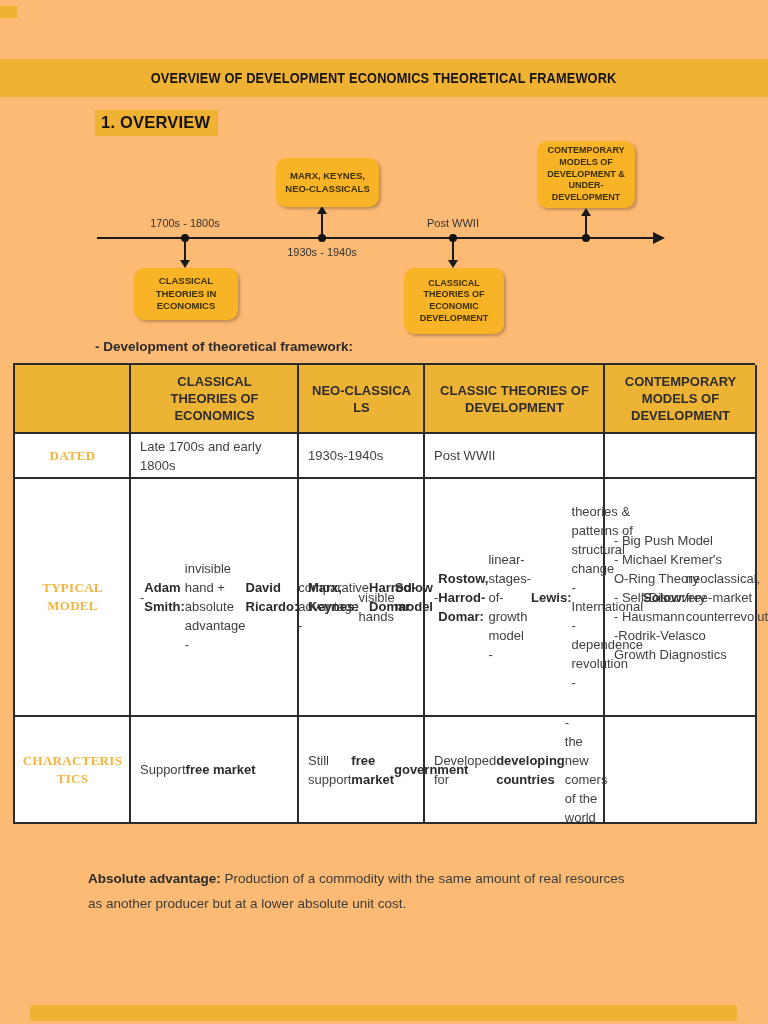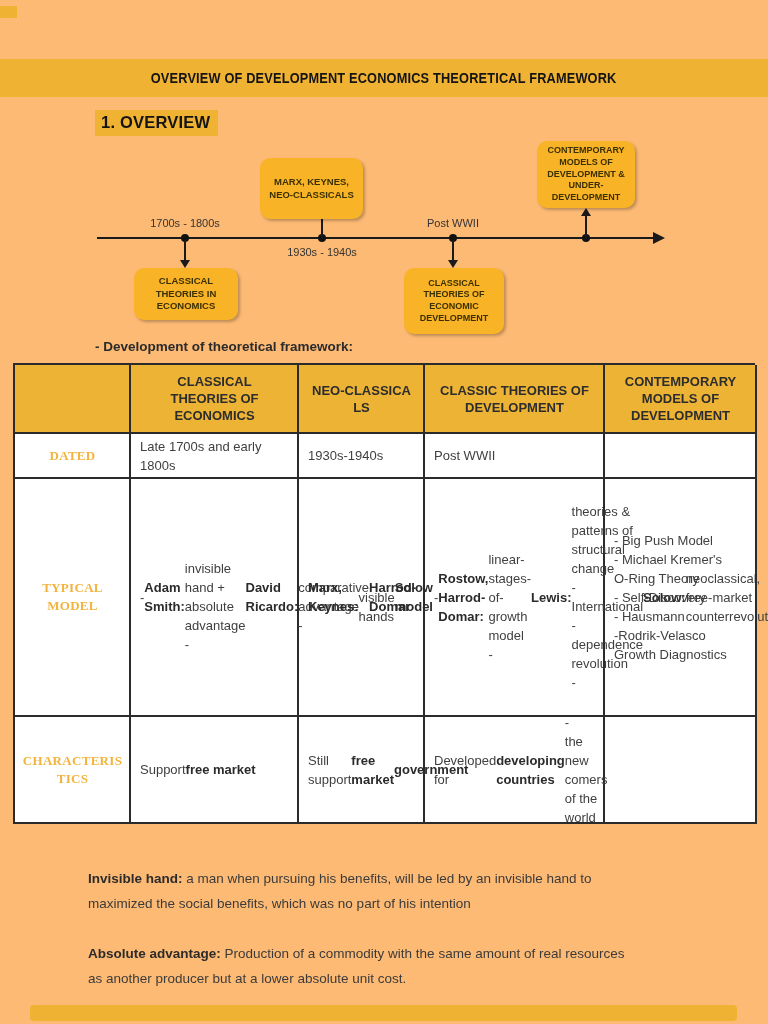--- a/index.html
+++ b/index.html
@@ -103,21 +103,21 @@
     <div class="abs tl-dot" style="left:318px;"></div>
     <div class="abs tl-dot" style="left:449px;"></div>
     <div class="abs tl-dot" style="left:582px;"></div>
 
     <div class="abs tl-label" style="left:130px; top:217px;">1700s - 1800s</div>
     <div class="abs tl-label" style="left:398px; top:217px;">Post WWII</div>
     <div class="abs tl-label" style="left:267px; top:246px;">1930s - 1940s</div>
 
     <div class="abs tl-conn" style="left:321px; top:213px; height:25px;"></div>
     <div class="abs arr-up" style="left:317px; top:206px;"></div>
-    <div class="abs tl-box" style="left:260px; top:158px; width:103px; height:61px;">MARX, KEYNES,
+    <div class="abs tl-box" style="left:276px; top:158px; width:103px; height:49px;">MARX, KEYNES,
 NEO-CLASSICALS</div>
 
     <div class="abs tl-conn" style="left:585px; top:215px; height:23px;"></div>
     <div class="abs arr-up" style="left:581px; top:208px;"></div>
     <div class="abs tl-box" style="left:537px; top:141px; width:98px; height:67px; font-size:9px;">CONTEMPORARY
 MODELS OF
 DEVELOPMENT &amp;
 UNDER-
 DEVELOPMENT</div>
 
@@ -194,20 +194,18 @@
     <div class="cell"><span>Still support </span><b>free
 market</b><b>government</b></div>
     <div class="cell"><span>Developed for
 </span><b>developing countries</b><span> -
 the new comers of the
 world</span></div>
     <div class="cell"></div>
   </div>
 
   <div class="abs notes">
-    <p><b>Invisible hand:</b><span> a man when pursuing his benefits, will be led by an invisible hand to
-maximized the social benefits, which was no part of his intention</span></p>
     <p><b>Absolute advantage:</b><span> Production of a commodity with the same amount of real resources
 as another producer but at a lower absolute unit cost.</span></p>
   </div>
 
   <div class="abs footer-bar"></div>
 </div>
 
 </body></html>

